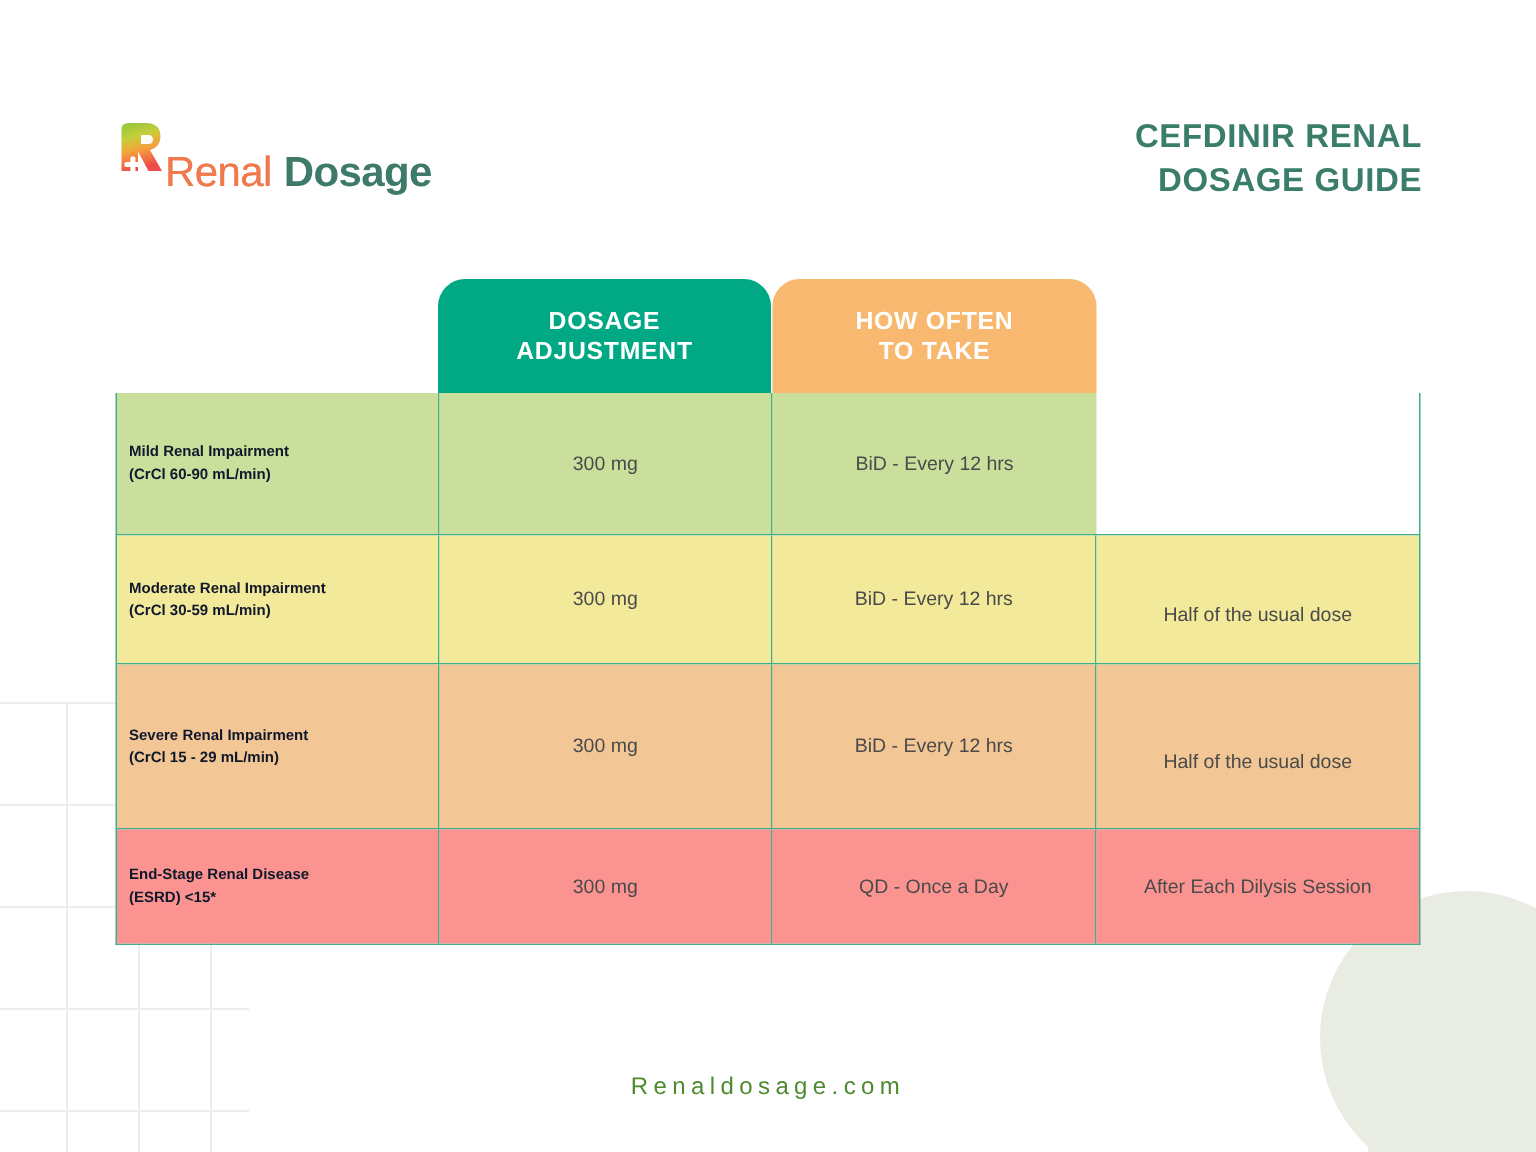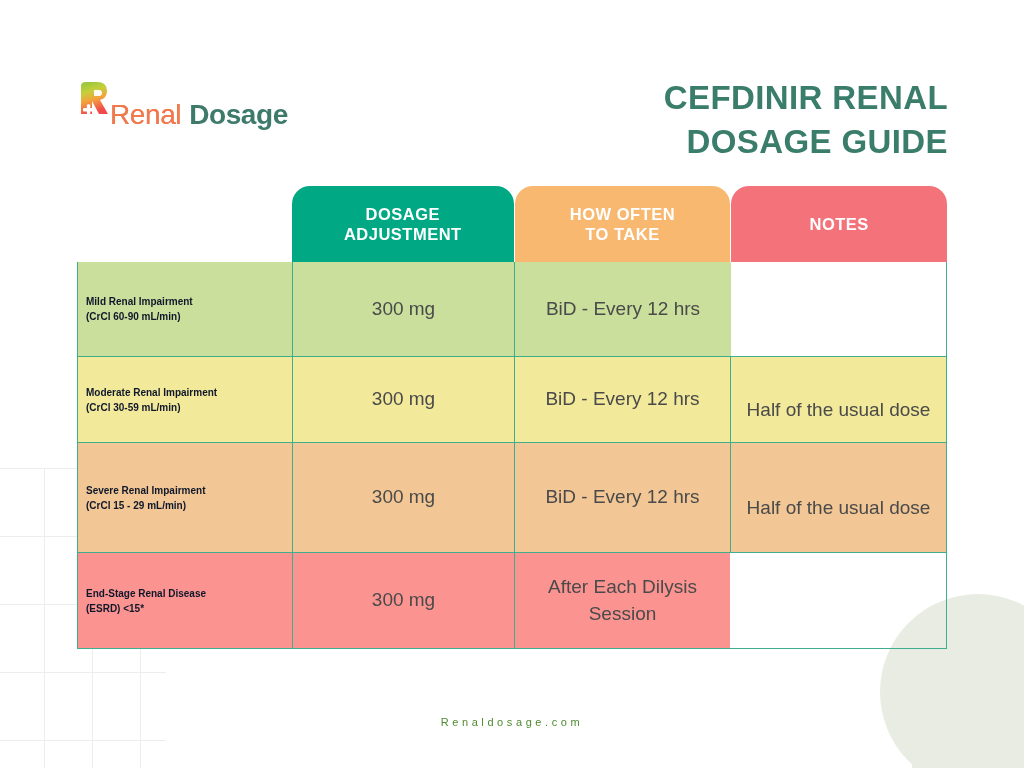--- a/index.html
+++ b/index.html
@@ -96,21 +96,21 @@
     margin-left: 8px;
   }
 
   .page-title {
     position: absolute;
     right: 76px;
     top: 76px;
     width: 480px;
     text-align: right;
     color: #3a7d6b;
-    font-size: 33px;
+    font-size: 22px;
     font-weight: 700;
     line-height: 1.34;
     letter-spacing: 0.4px;
   }
   .page-title .line2 { display: block; }
 
   
   .table-wrap {
     position: absolute;
     left: 77px;
@@ -150,21 +150,21 @@
   }
 
   .trow {
     display: flex;
     border-bottom: 1.5px solid #3fae8e;
   }
   .trow:last-child { border-bottom: none; }
   .trow.r1 { height: 95px; }
   .trow.r2 { height: 86px; }
   .trow.r3 { height: 110px; }
-  .trow.r4 { height: 95px; }
+  .trow.r4 { height: 76px; }
 
   .td {
     border-right: 1.5px solid #3fae8e;
     display: flex;
     align-items: center;
     padding: 0 14px;
   }
   .td:last-child { border-right: none; }
 
   .td.c-label {
@@ -177,21 +177,21 @@
   .td.c-notes { width: 215px; justify-content: center; }
 
   .label-text {
     color: #0f172a;
     font-size: 10px;
     font-weight: 700;
     line-height: 1.5;
   }
   .cell-text {
     color: #4a4a4a;
-    font-size: 19px;
+    font-size: 13px;
     font-weight: 400;
     text-align: center;
     line-height: 1.4;
   }
 
   
   .trow.r1 .td { background: #c9df9b; }
   .trow.r2 .td { background: #f2e99a; }
   .trow.r3 .td { background: #f2c795; }
   .trow.r4 .td { background: #fb9491; }
@@ -200,21 +200,21 @@
   .nudge-down { position: relative; top: 11px; }
 
   
   .footer {
     position: absolute;
     left: 0;
     top: 716px;
     width: 1024px;
     text-align: center;
     color: #4e8b2f;
-    font-size: 11px;
+    font-size: 16px;
     font-weight: 400;
     letter-spacing: 3.6px;
     z-index: 3;
   }
 </style>
 </head>
 <body>
 
 <div class="deco-grid"></div>
 <div class="deco-circle"></div>
@@ -262,23 +262,20 @@
         <span>DOSAGE</span><br>
         <span>ADJUSTMENT</span>
       </span>
     </div>
     <div class="th c-freq">
       <span>
         <span>HOW OFTEN</span><br>
         <span>TO TAKE</span>
       </span>
     </div>
-    <div class="th c-notes">
-      <span>NOTES</span>
-    </div>
   </div>
 
   <div class="tbody">
 
     <div class="trow r1">
       <div class="td c-label">
         <span class="label-text">
           <span>Mild Renal Impairment</span><br>
           <span>(CrCl 60-90 mL/min)</span>
         </span>
@@ -330,20 +327,23 @@
     <div class="trow r4">
       <div class="td c-label">
         <span class="label-text">
           <span>End-Stage Renal Disease</span><br>
           <span>(ESRD) &lt;15*</span>
         </span>
       </div>
       <div class="td c-dose">
         <span class="cell-text">300 mg</span>
       </div>
+      <div class="td c-freq">
+        <span class="cell-text">QD - Once a Day</span>
+      </div>
       <div class="td c-notes">
         <span class="cell-text">After Each Dilysis Session</span>
       </div>
     </div>
 
   </div>
 </div>
 
 <div class="footer">Renaldosage.com</div>
 

